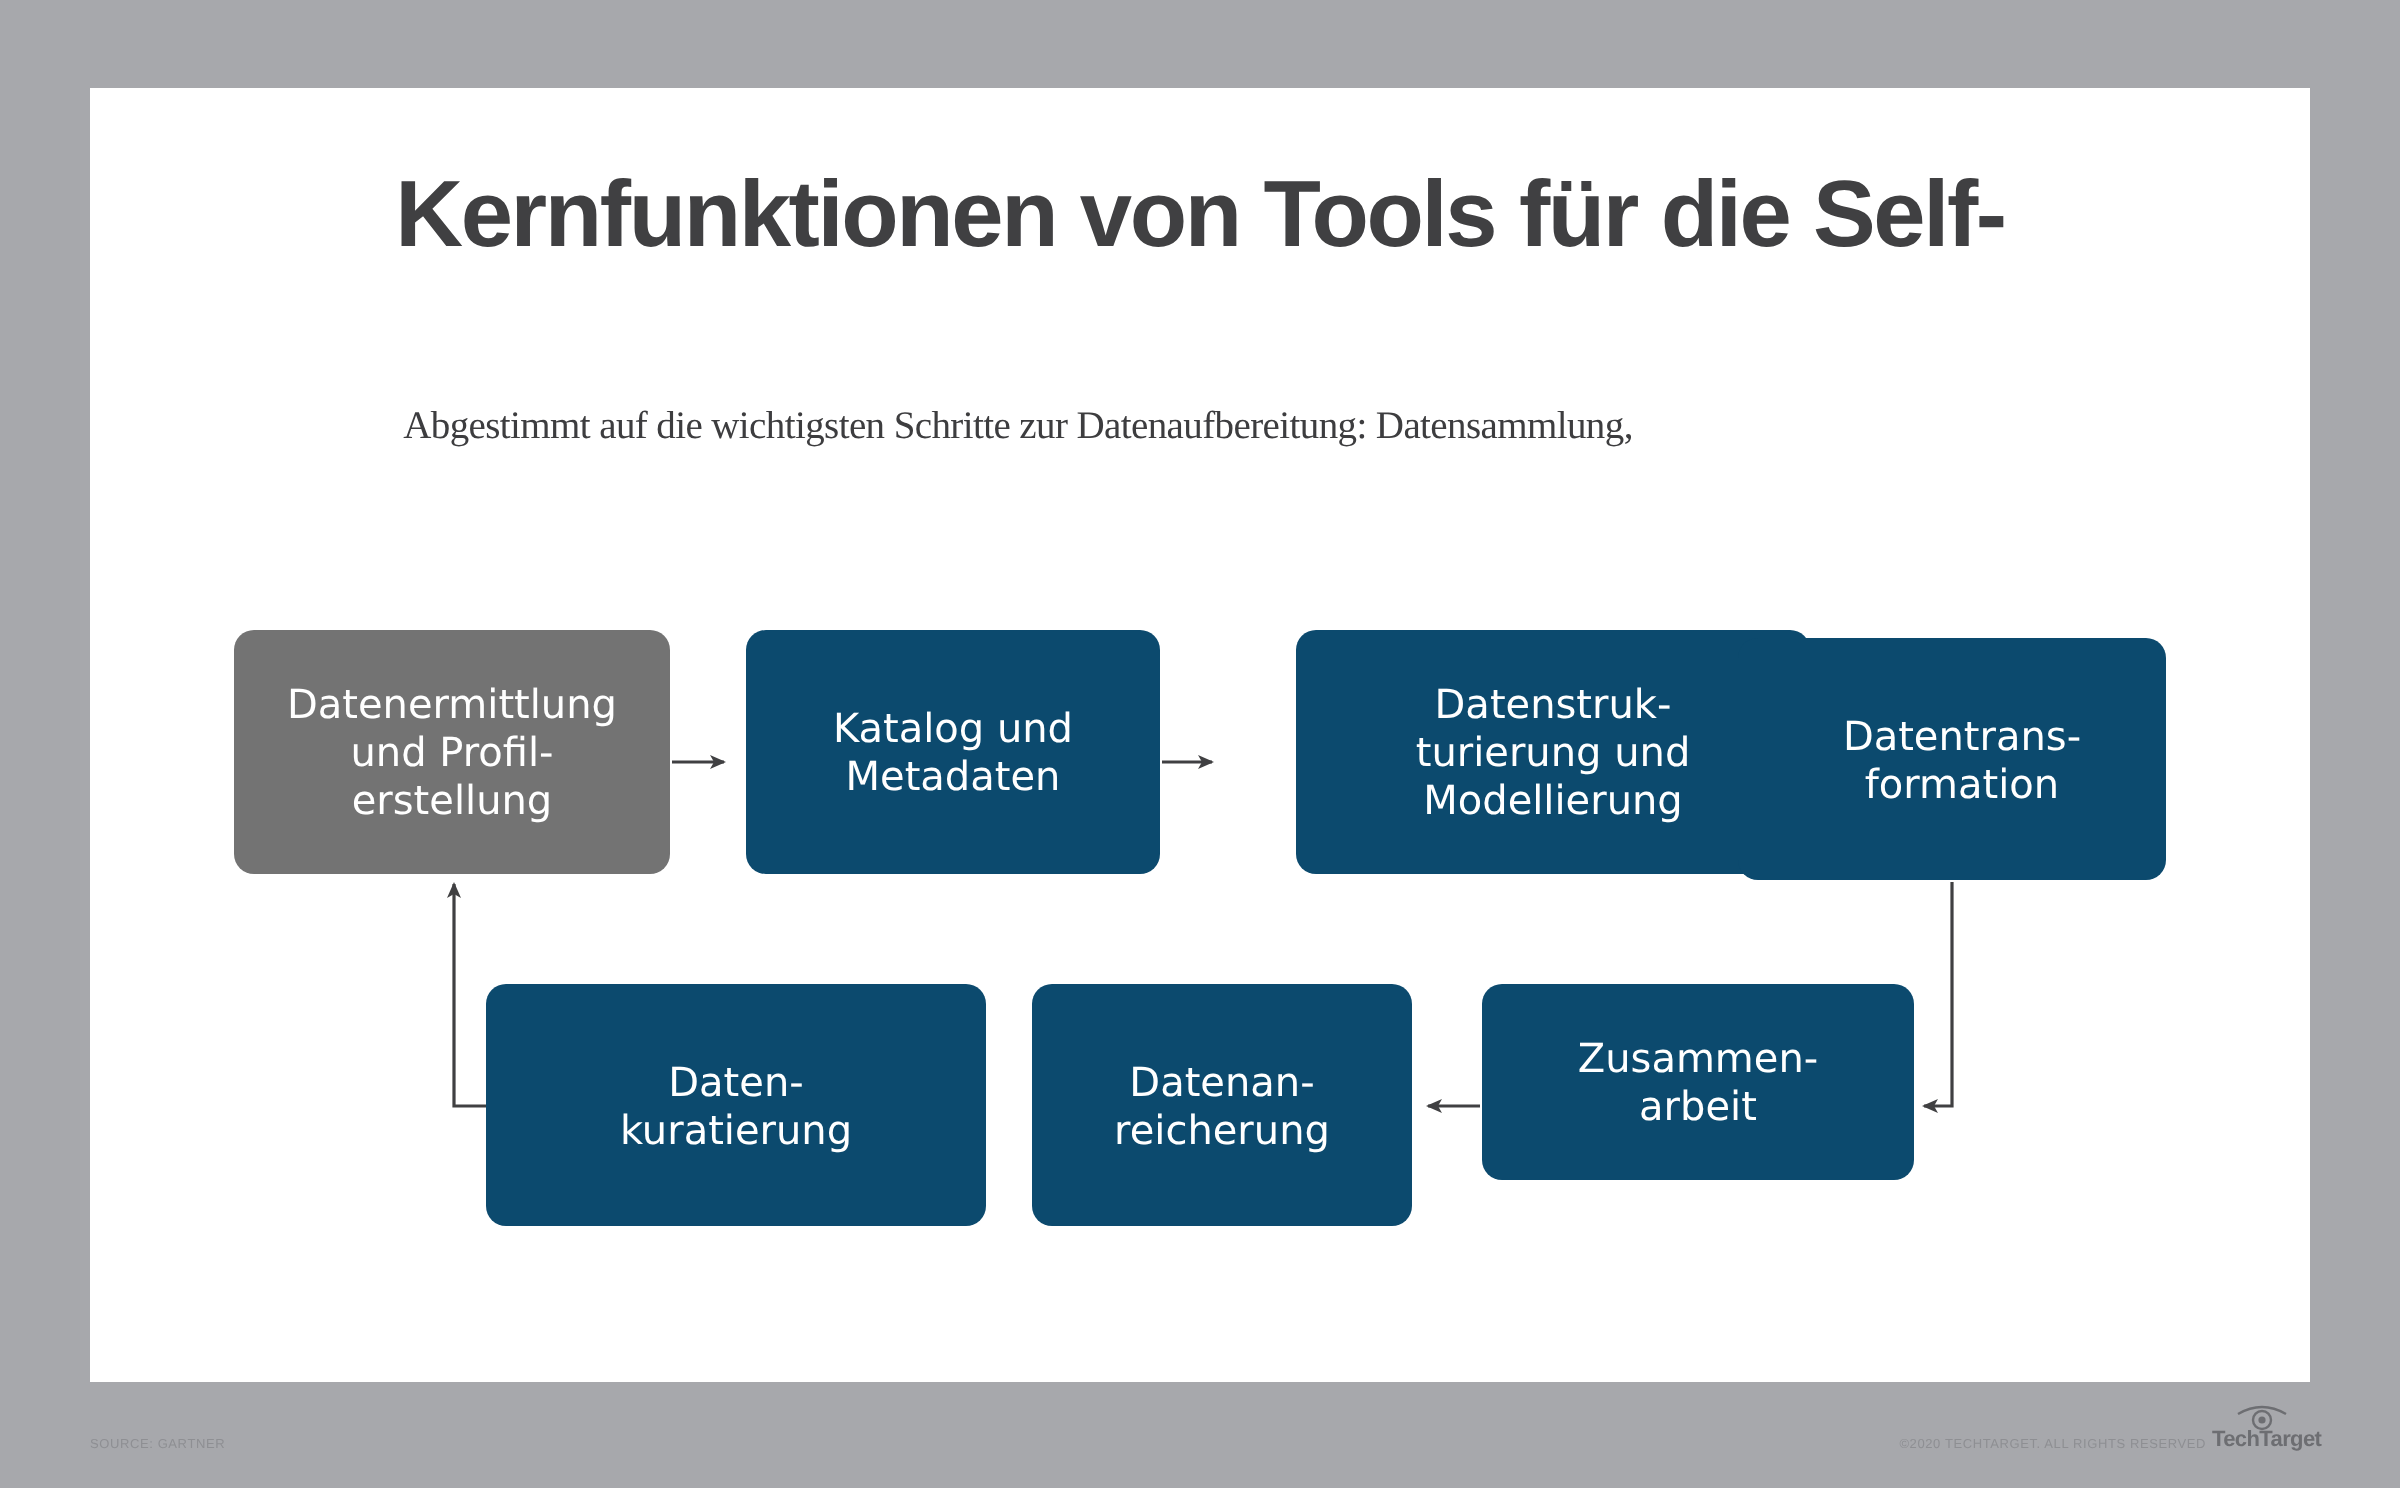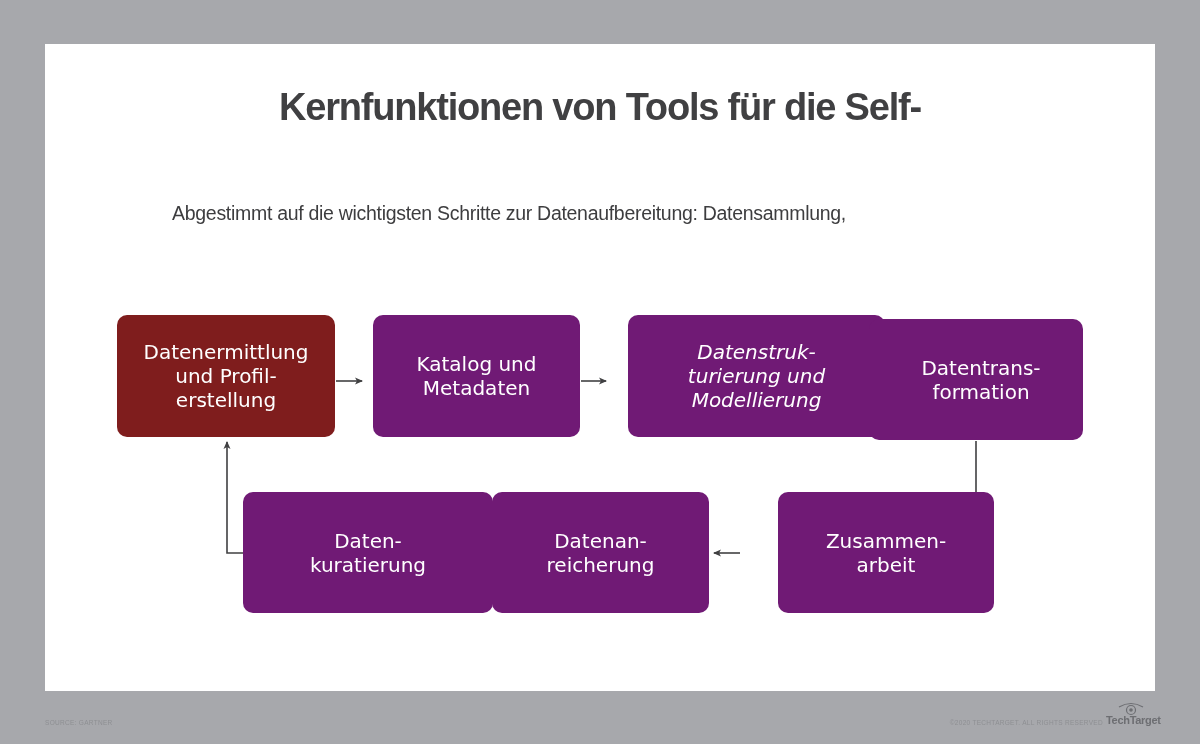--- a/index.html
+++ b/index.html
@@ -16,53 +16,53 @@
       width: 1110px; height: 647px;
       background: #ffffff;
     }
     .title {
       position: absolute;
       left: 45px; top: 82px;
       width: 1110px;
       text-align: center;
       font-family: "Liberation Sans", sans-serif;
       font-weight: bold;
-      font-size: 38px;
+      font-size: 47px;
       line-height: 50px;
       color: #404042;
       letter-spacing: -1.2px;
     }
     .subtitle {
       position: absolute;
       left: 45px; top: 200px;
       width: 928px;
       text-align: center;
-      font-family: Liberation Sans, sans-serif;
+      font-family: Liberation Serif, serif;
       font-size: 19.5px;
       line-height: 27px;
       color: #3d3d3f;
       letter-spacing: -0.3px;
     }
     .box {
       position: absolute;
       border-radius: 10px;
       color: #ffffff;
       display: flex;
       align-items: center;
       justify-content: center;
       text-align: center;
       font-family: "DejaVu Sans", sans-serif;
       font-size: 20px;
       line-height: 24px;
       white-space: pre-line;
       box-sizing: border-box;
       padding: 0 8px;
     }
-    .box.blue { background: #701a75; }
-    .box.orange { background: #7f1d1d; }
+    .box.blue { background: #0c4a6e; }
+    .box.orange { background: #737373; }
     svg.connectors {
       position: absolute; left: 0; top: 0;
       width: 1200px; height: 744px;
       pointer-events: none;
     }
     .footer-left {
       position: absolute;
       left: 45px; top: 719px;
       font-family: "Liberation Sans", sans-serif;
       font-size: 6.5px;
@@ -123,31 +123,31 @@
   </g>
 </svg>
 
 <div class="box orange" style="left:117px; top:315px; width:218px; height:122px;">Datenermittlung
 und Profil-
 erstellung</div>
 
 <div class="box blue" style="left:373px; top:315px; width:207px; height:122px;">Katalog und
 Metadaten</div>
 
-<div class="box blue" style="left:628px; top:315px; width:257px; height:122px;font-style:italic;">Datenstruk-
+<div class="box blue" style="left:648px; top:315px; width:257px; height:122px;">Datenstruk-
 turierung und
 Modellierung</div>
 
 <div class="box blue" style="left:869px; top:319px; width:214px; height:121px;padding-left:18px;">Datentrans-
 formation</div>
 
-<div class="box blue" style="left:741px; top:492px; width:216px; height:121px;margin-left:37px;">Zusammen-
+<div class="box blue" style="left:741px; top:492px; width:216px; height:98px;">Zusammen-
 arbeit</div>
 
-<div class="box blue" style="left:492px; top:492px; width:217px; height:121px;">Datenan-
+<div class="box blue" style="left:516px; top:492px; width:190px; height:121px;">Datenan-
 reicherung</div>
 
 <div class="box blue" style="left:243px; top:492px; width:250px; height:121px;">Daten-
 kuratierung</div>
 
 <div class="footer-left">SOURCE: GARTNER</div>
 <div class="footer-right">©2020 TECHTARGET. ALL RIGHTS RESERVED</div>
 
 <div class="logo">
   <svg width="26" height="14" viewBox="0 0 26 14">

